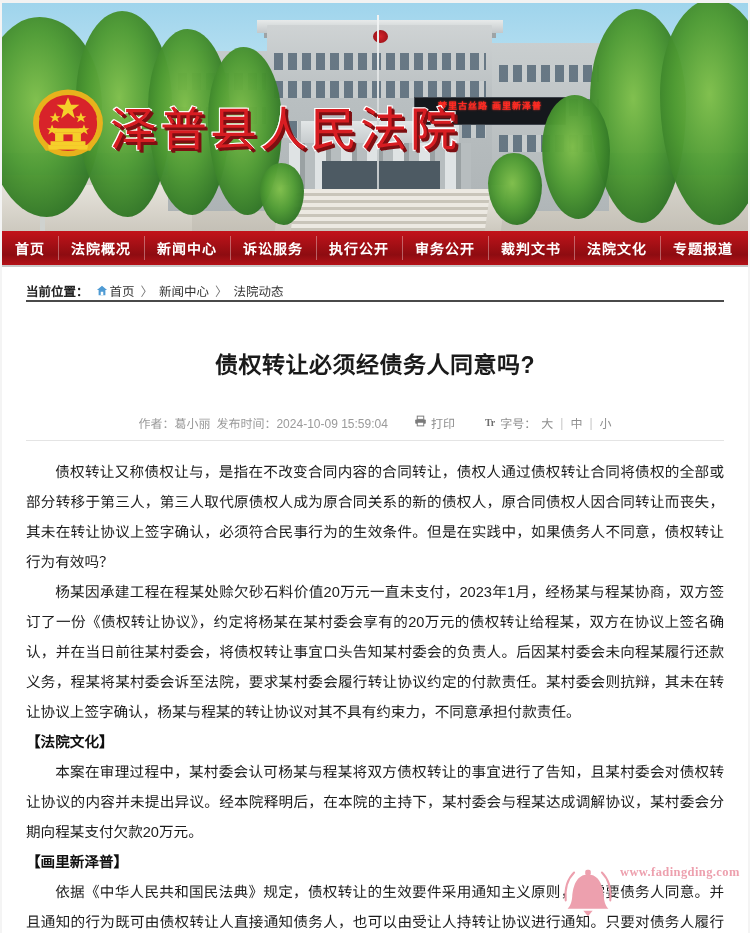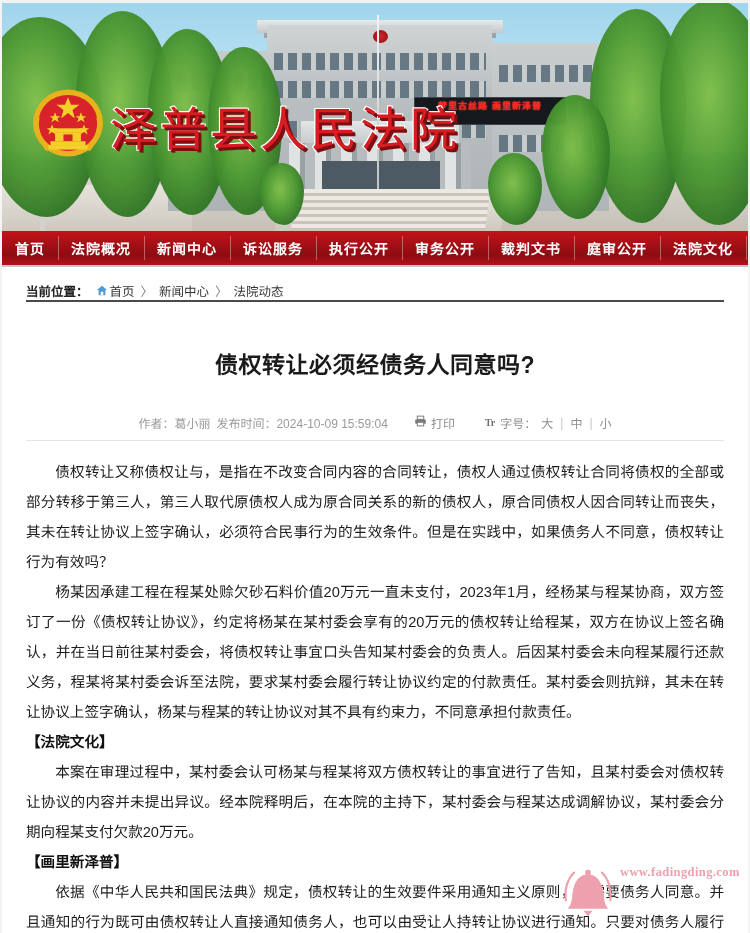--- a/index.html
+++ b/index.html
@@ -397,21 +397,20 @@
   </div>
 
   <nav id="nav">
     <div class="nav-item">首页</div>
     <div class="nav-item">法院概况</div>
     <div class="nav-item">新闻中心</div>
     <div class="nav-item">诉讼服务</div>
     <div class="nav-item">执行公开</div>
     <div class="nav-item">审务公开</div>
     <div class="nav-item">裁判文书</div>
-    <div class="nav-item">庭审公开</div>
     <div class="nav-item">法院文化</div>
     <div class="nav-item">专题报道</div>
   </nav>
 
   <div id="content">
 
     <div id="breadcrumb">
       <span class="bc-label">当前位置：</span>
       <span class="home-icon">
         <svg viewBox="0 0 14 13" width="12" height="11" aria-hidden="true">

